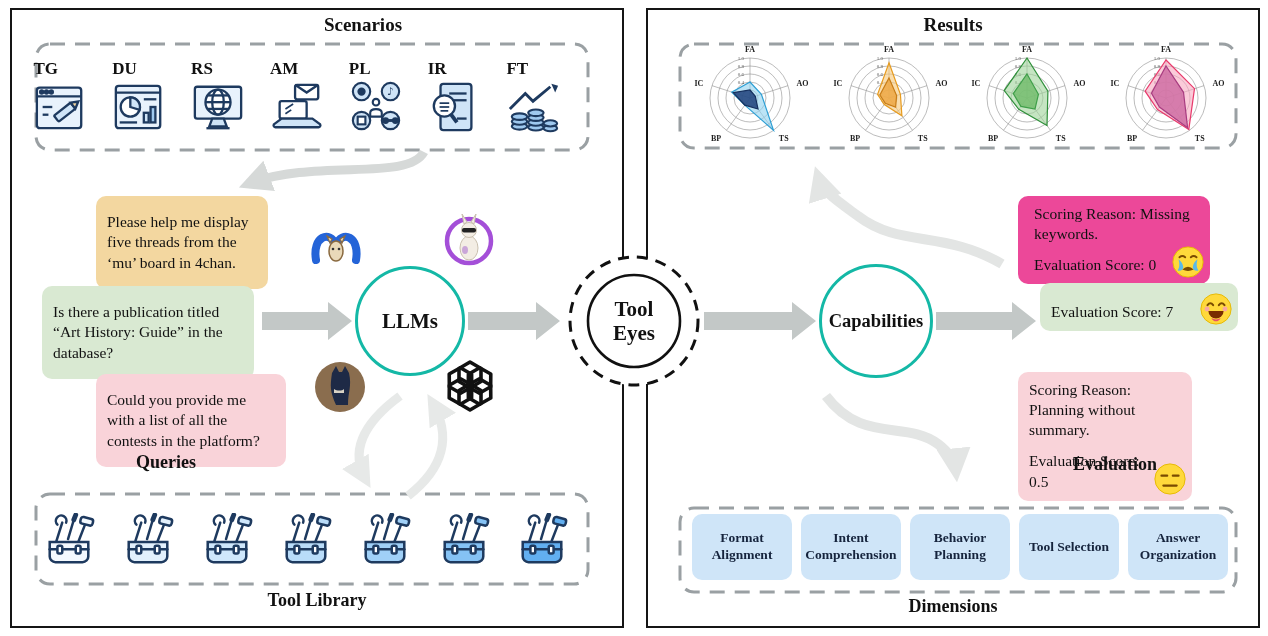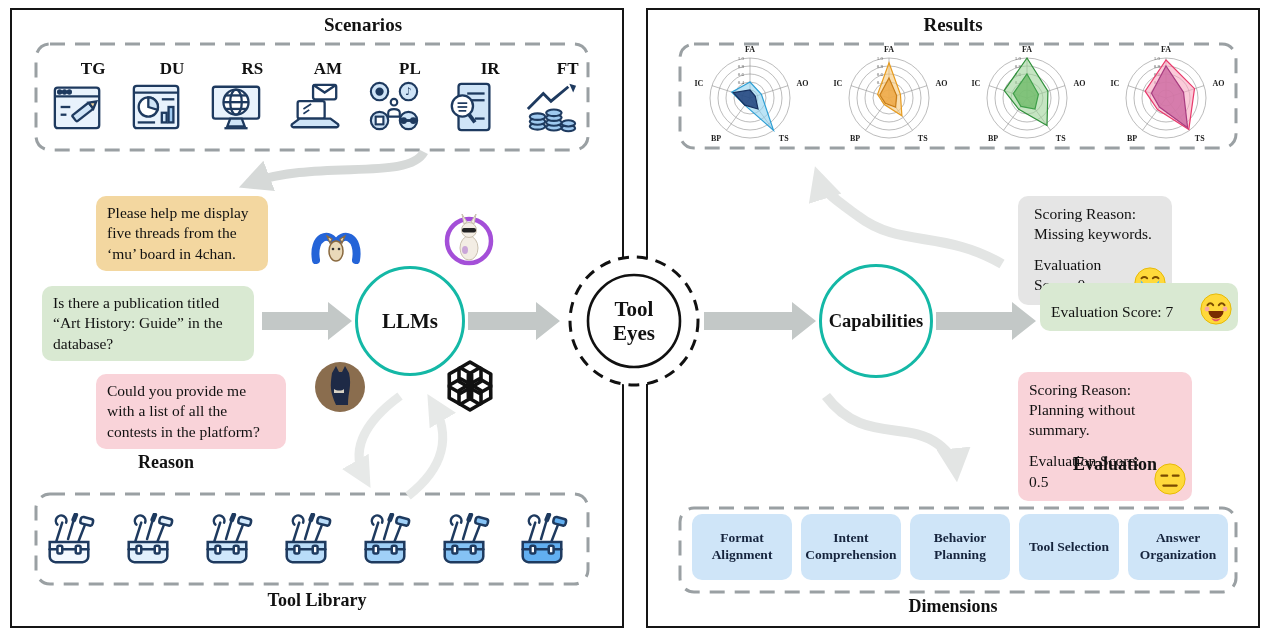--- a/index.html
+++ b/index.html
@@ -42,46 +42,46 @@
 
   
   .icon-row {
     position: absolute;
     display: flex;
     justify-content: space-around;
     align-items: center;
     z-index: 3;
   }
   #scenario-row { left:30px; top:48px; width:552px; height:98px; }
-  .scenario-item { display:flex; flex-direction:column; align-items:flex-end; width:72px; }
+  .scenario-item { display:flex; flex-direction:column; align-items:flex-start; width:72px; }
   .scenario-code { font-weight:bold; font-size:17px; line-height:1.05; margin-bottom:2px; }
   #library-row { left:30px; top:498px; width:552px; height:84px; }
 
   
   .bubble {
     position:absolute;
     border-radius:10px;
-    padding:7px 11px;
+    padding:16px 11px;
     font-size:15.5px;
     line-height:1.32;
     z-index:3;
   }
   #query-1 { left:96px; top:196px; width:172px; background:#f3d7a0; }
   #query-2 { left:42px; top:286px; width:212px; background:#d9e9d2; }
   #query-3 { left:96px; top:374px; width:190px; background:#f9d3d9; }
 
   .eval-box {
     position:absolute;
     border-radius:10px;
     padding:8px 11px 9px 11px;
     font-size:15.5px;
     line-height:1.3;
     z-index:3;
   }
-  #eval-1 { left:1018px; top:196px; width:154px; background:#e5e5e5;padding-left:16px; }
+  #eval-1 { left:1018px; top:196px; width:192px; background:#ec4899;padding-left:16px; }
   #eval-2 { left:1040px; top:283px; width:198px; background:#d9e9d2; }
   #eval-3 { left:1018px; top:372px; width:174px; background:#f9d3d9; }
   .eval-score { margin-top:11px; padding-right:34px; }
   .emoji { position:absolute; right:5px; bottom:5px; width:34px; height:34px; }
 
   
   .node-circle {
     position:absolute;
     border:3px solid #14b8a6;
     border-radius:50%;
@@ -364,21 +364,21 @@
     <svg width="54" height="54">
         <use href="#sym-ft"></use>
       </svg>
   </div>
 </div>
 
 <div class="bubble" id="query-1">Please help me display five threads from the ‘mu’ board in 4chan.</div>
 <div class="bubble" id="query-2">Is there a publication titled “Art History: Guide” in the database?</div>
 <div class="bubble" id="query-3">Could you provide me with a  list of all the contests in the platform?</div>
 
-<div class="group-label" style="left:96px; top:452px; width:140px;">Reason</div>
+<div class="group-label" style="left:96px; top:452px; width:140px;">Queries</div>
 
 <div class="node-circle" id="llms-circle">
   <span>LLMs</span>
 </div>
 
 <svg class="logo" id="logo-llama" viewBox="0 0 54 54">
   <path d="M7,40 C3,16 21,10 27,25 C33,10 51,16 47,40" stroke="#2464d8" stroke-width="8" fill="none" stroke-linecap="round"></path>
   <ellipse cx="27" cy="31" rx="7" ry="10" fill="#e9d9b9" stroke="#8a6a40" stroke-width="1.5"></ellipse>
   <path d="M21,23 l-3,-7 5,3 z M33,23 l3,-7 -5,3 z" fill="#e9d9b9" stroke="#8a6a40" stroke-width="1.2"></path>
   <circle cx="24" cy="29" r="1.3" fill="#333"></circle>

